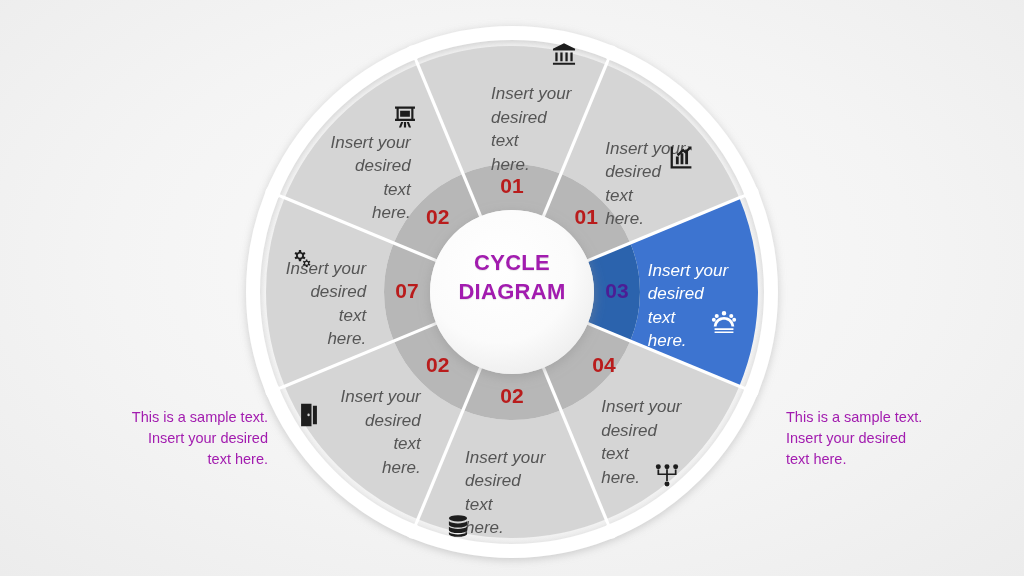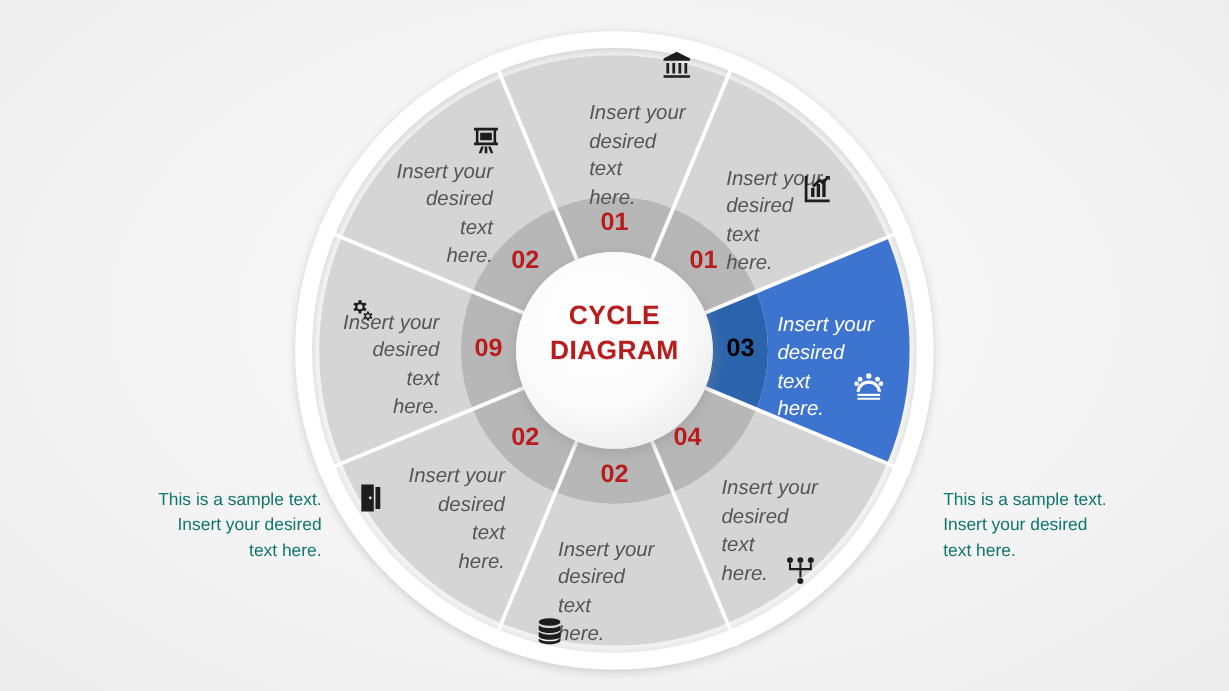--- a/index.html
+++ b/index.html
@@ -27,21 +27,21 @@
     top: 0;
     width: 1024px;
     height: 576px;
   }
 
   
   .side-text {
     position: absolute;
     font-size: 14.5px;
     line-height: 1.45;
-    color: #0f766e;
+    color: #a21caf;
     width: 180px;
     white-space: pre-line;
   }
   .side-text.left {
     left: 88px;
     top: 407px;
     text-align: right;
   }
   .side-text.right {
     left: 786px;
@@ -63,35 +63,35 @@
 
   .center-title {
     position: absolute;
     left: 412px;
     top: 248px;
     width: 200px;
     text-align: center;
     font-size: 22px;
     font-weight: bold;
     line-height: 1.33;
-    color: #b91c1c;
+    color: #a21caf;
     letter-spacing: 0.3px;
     white-space: pre-line;
     text-shadow: 0 1px 1px rgba(0,0,0,0.10);
   }
 
   .num {
     position: absolute;
     font-size: 21px;
     font-weight: bold;
     color: #b91c1c;
     text-align: center;
     width: 40px;
   }
-  .num.blue { color: #000000; }
+  .num.blue { color: #4c1d95; }
 
   .seg-icon {
     position: absolute;
     width: 26px;
     height: 26px;
     color: #1d1d1d;
   }
   .seg-icon.blue { color: #ffffff; }
   .seg-icon svg { display: block; width: 100%; height: 100%; }
 </style>
@@ -197,21 +197,21 @@
       </div>
       <div class="num blue" style="left: 597px; top: 279px;">03</div>
       <div class="seg-text blue" style="text-align: left; left: 647.84px; top: 259px;">Insert your
 desired text
 here.</div>
       <div class="seg-icon blue" style="left: 711.4px; top: 309px;">
         <svg viewBox="0 0 24 24" fill="currentColor">
           <path d="M12 1.9a2.1 2.1 0 1 0 0 4.2 2.1 2.1 0 0 0 0-4.2ZM5.3 4.6a1.9 1.9 0 1 0 0 3.8 1.9 1.9 0 0 0 0-3.8Zm13.4 0a1.9 1.9 0 1 0 0 3.8 1.9 1.9 0 0 0 0-3.8ZM2.6 8.1a1.8 1.8 0 1 0 0 3.6 1.8 1.8 0 0 0 0-3.6Zm18.8 0a1.8 1.8 0 1 0 0 3.6 1.8 1.8 0 0 0 0-3.6ZM12 7.4c-4.8 0-8.4 3.1-9.2 7.3l-.3 1.5h2.6l.2-1c.6-3 3.4-5.2 6.7-5.2s6.1 2.2 6.7 5.2l.2 1h2.6l-.3-1.5C20.4 10.5 16.8 7.4 12 7.4ZM3.3 17.7v1.6h17.4v-1.6H3.3Zm0 3v1.5h17.4v-1.5H3.3Z"></path>
         </svg>
       </div>
-      <div class="num" style="left: 553px; top: 353.246px;">04</div>
+      <div class="num" style="left: 584px; top: 353.246px;">04</div>
       <div class="seg-text" style="text-align: left; left: 601.216px; top: 395.216px;">Insert your
 desired text
 here.</div>
       <div class="seg-icon" style="left: 654.261px; top: 462.261px;">
         <svg viewBox="0 0 24 24" fill="currentColor">
           <circle cx="4" cy="4.4" r="2.3"></circle>
           <circle cx="12" cy="4.4" r="2.3"></circle>
           <circle cx="20" cy="4.4" r="2.3"></circle>
           <circle cx="12" cy="20.4" r="2.3"></circle>
           <path d="M3.2 6.9h1.6v3.6h14.4V6.9h1.6v5.2H12.8v5.4h-1.6v-5.4H3.2V6.9Zm8-.1h1.6v6.2h-1.6V6.8Z"></path>
@@ -229,21 +229,21 @@
       </div>
       <div class="num" style="left: 417.754px; top: 353.246px;">02</div>
       <div class="seg-text" style="text-align: right; left: 334.784px; top: 385.216px;">Insert your
 desired text
 here.</div>
       <div class="seg-icon" style="left: 295.739px; top: 402.261px;">
         <svg viewBox="0 0 24 24" fill="currentColor">
           <path d="M4.7 1.6v20.8h9.6V1.6H4.7Zm6.9 11.6a1.1 1.3 0 1 1 0-2.6 1.1 1.3 0 0 1 0 2.6ZM15.6 3.5v17h3.7v-17h-3.7Z"></path>
         </svg>
       </div>
-      <div class="num" style="left: 387px; top: 279px;">09</div>
+      <div class="num" style="left: 387px; top: 279px;">07</div>
       <div class="seg-text" style="text-align: right; left: 280.16px; top: 257px;">Insert your
 desired text
 here.</div>
       <div class="seg-icon" style="left: 286.6px; top: 245px;">
         <svg viewBox="0 0 24 24" fill="currentColor">
           <path d="M15.6 9.1l1.5-.9-1-1.7-1.6.7a4.6 4.6 0 0 0-1.3-.8l-.2-1.7h-2l-.2 1.7c-.5.2-.9.4-1.3.8l-1.6-.7-1 1.7 1.5.9a4.7 4.7 0 0 0 0 1.5l-1.5.9 1 1.7 1.6-.7c.4.3.8.6 1.3.8l.2 1.7h2l.2-1.7c.5-.2.9-.5 1.3-.8l1.6.7 1-1.7-1.5-.9a4.7 4.7 0 0 0 0-1.5Zm-3.6 2.7a2 2 0 1 1 0-4 2 2 0 0 1 0 4Z"></path>
           <path d="M20.6 16.4l1-.6-.7-1.2-1.1.5a3.2 3.2 0 0 0-.9-.5l-.1-1.2h-1.4l-.1 1.2c-.3.1-.6.3-.9.5l-1.1-.5-.7 1.2 1 .6a3.3 3.3 0 0 0 0 1l-1 .6.7 1.2 1.1-.5c.3.2.6.4.9.5l.1 1.2h1.4l.1-1.2c.3-.1.6-.3.9-.5l1.1.5.7-1.2-1-.6a3.3 3.3 0 0 0 0-1Zm-2.5 1.9a1.4 1.4 0 1 1 0-2.8 1.4 1.4 0 0 1 0 2.8Z"></path>
         </svg>
       </div>
       <div class="num" style="left: 417.754px; top: 204.754px;">02</div>

